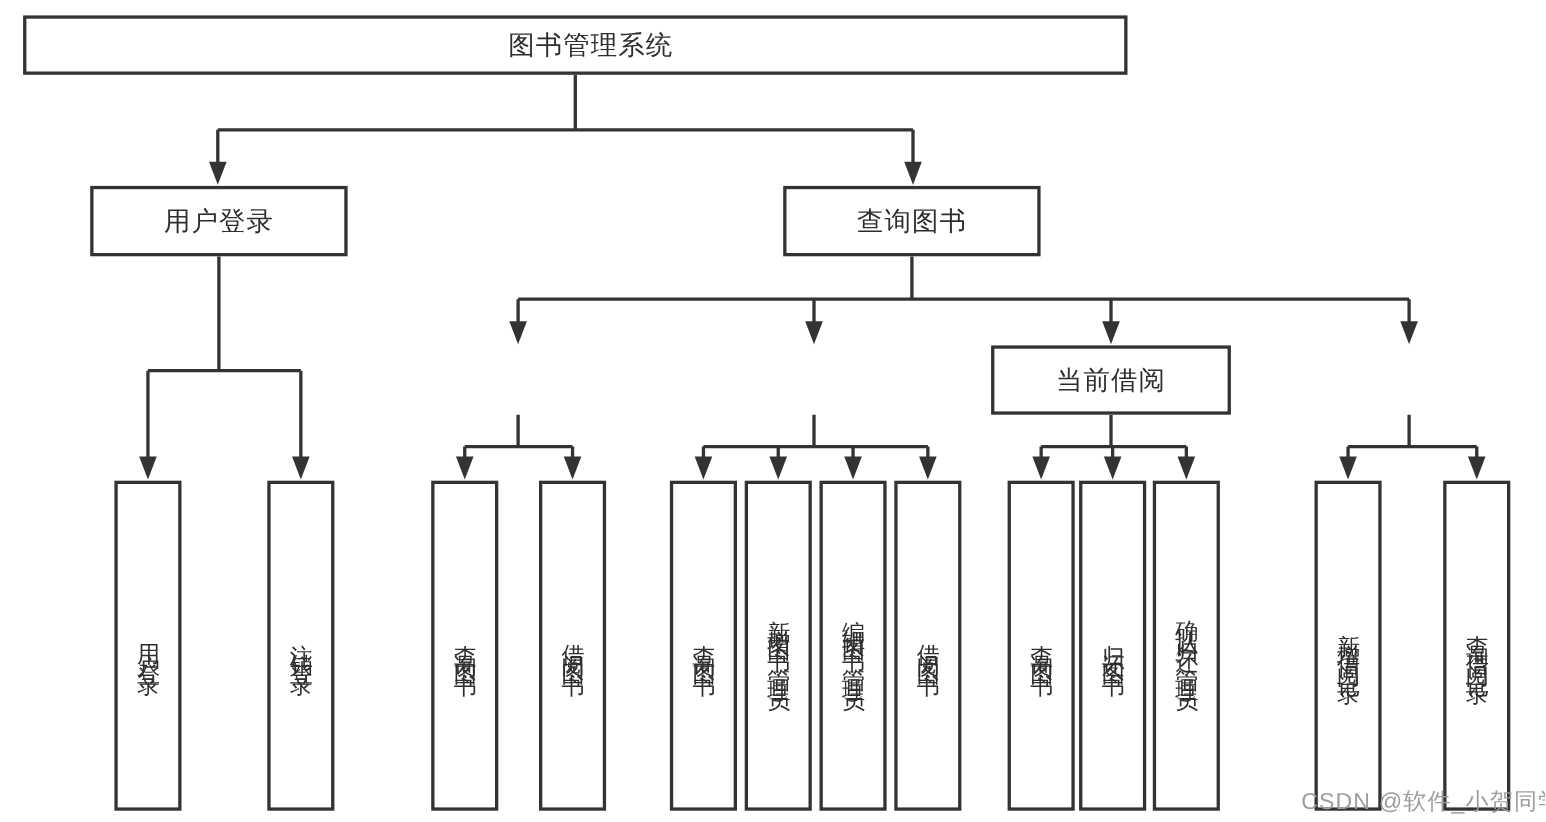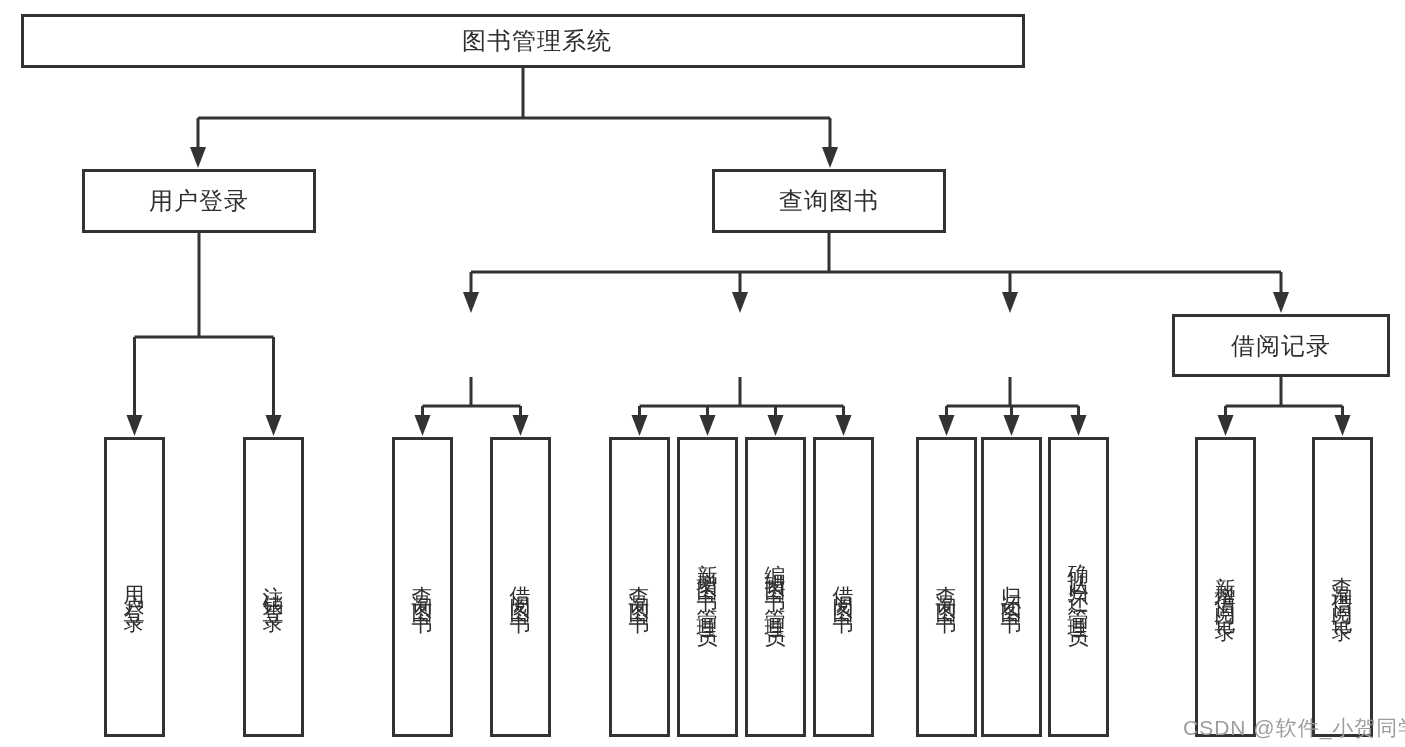--- a/index.html
+++ b/index.html
@@ -134,22 +134,22 @@
     <span>图书管理系统</span>
   </div>
 
   <div class="node hnode n-ul">
     <span>用户登录</span>
   </div>
   <div class="node hnode n-bm">
     <span>查询图书</span>
   </div>
 
-  <div class="node hnode n-br">
-    <span>借阅记录</span>
+  <div class="node hnode n-cb">
+    <span>当前借阅</span>
   </div>
 
   <div class="node vnode n-ul1">
     <span class="vtext">用户登录</span>
   </div>
   <div class="node vnode n-ul2">
     <span class="vtext">注销登录</span>
   </div>
 
   <div class="node vnode n-rec1">

